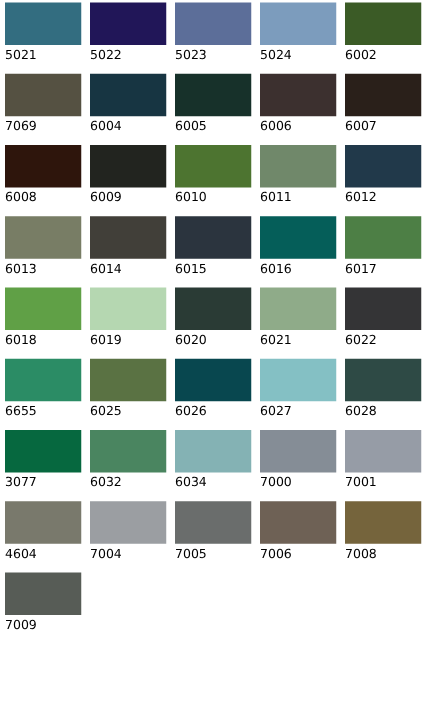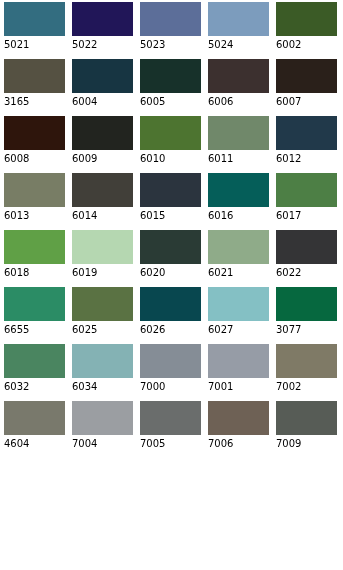--- a/index.html
+++ b/index.html
@@ -71,21 +71,21 @@
     <div class="swatch-cell">
       <div class="swatch-chip" style="background-color: rgb(124, 156, 189);"></div>
       <span class="swatch-label">5024</span>
     </div>
     <div class="swatch-cell">
       <div class="swatch-chip" style="background-color: rgb(59, 91, 38);"></div>
       <span class="swatch-label">6002</span>
     </div>
     <div class="swatch-cell">
       <div class="swatch-chip" style="background-color: rgb(85, 81, 66);"></div>
-      <span class="swatch-label">3165</span>
+      <span class="swatch-label">7069</span>
     </div>
     <div class="swatch-cell">
       <div class="swatch-chip" style="background-color: rgb(23, 53, 66);"></div>
       <span class="swatch-label">6004</span>
     </div>
     <div class="swatch-cell">
       <div class="swatch-chip" style="background-color: rgb(23, 49, 42);"></div>
       <span class="swatch-label">6005</span>
     </div>
     <div class="swatch-cell">
@@ -166,56 +166,60 @@
     </div>
     <div class="swatch-cell">
       <div class="swatch-chip" style="background-color: rgb(8, 71, 79);"></div>
       <span class="swatch-label">6026</span>
     </div>
     <div class="swatch-cell">
       <div class="swatch-chip" style="background-color: rgb(132, 192, 196);"></div>
       <span class="swatch-label">6027</span>
     </div>
     <div class="swatch-cell">
+      <div class="swatch-chip" style="background-color: rgb(46, 74, 69);"></div>
+      <span class="swatch-label">6028</span>
+    </div>
+    <div class="swatch-cell">
       <div class="swatch-chip" style="background-color: rgb(6, 104, 63);"></div>
       <span class="swatch-label">3077</span>
     </div>
     <div class="swatch-cell">
       <div class="swatch-chip" style="background-color: rgb(74, 133, 96);"></div>
       <span class="swatch-label">6032</span>
     </div>
     <div class="swatch-cell">
       <div class="swatch-chip" style="background-color: rgb(132, 178, 180);"></div>
       <span class="swatch-label">6034</span>
     </div>
     <div class="swatch-cell">
       <div class="swatch-chip" style="background-color: rgb(133, 141, 150);"></div>
       <span class="swatch-label">7000</span>
     </div>
     <div class="swatch-cell">
       <div class="swatch-chip" style="background-color: rgb(150, 156, 166);"></div>
       <span class="swatch-label">7001</span>
     </div>
     <div class="swatch-cell">
-      <div class="swatch-chip" style="background-color: rgb(127, 122, 102);"></div>
-      <span class="swatch-label">7002</span>
-    </div>
-    <div class="swatch-cell">
       <div class="swatch-chip" style="background-color: rgb(121, 121, 108);"></div>
       <span class="swatch-label">4604</span>
     </div>
     <div class="swatch-cell">
       <div class="swatch-chip" style="background-color: rgb(155, 158, 162);"></div>
       <span class="swatch-label">7004</span>
     </div>
     <div class="swatch-cell">
       <div class="swatch-chip" style="background-color: rgb(106, 109, 108);"></div>
       <span class="swatch-label">7005</span>
     </div>
     <div class="swatch-cell">
       <div class="swatch-chip" style="background-color: rgb(110, 97, 85);"></div>
       <span class="swatch-label">7006</span>
+    </div>
+    <div class="swatch-cell">
+      <div class="swatch-chip" style="background-color: rgb(117, 100, 60);"></div>
+      <span class="swatch-label">7008</span>
     </div>
     <div class="swatch-cell">
       <div class="swatch-chip" style="background-color: rgb(87, 92, 86);"></div>
       <span class="swatch-label">7009</span>
     </div>
   </div>
 
 </body></html>

